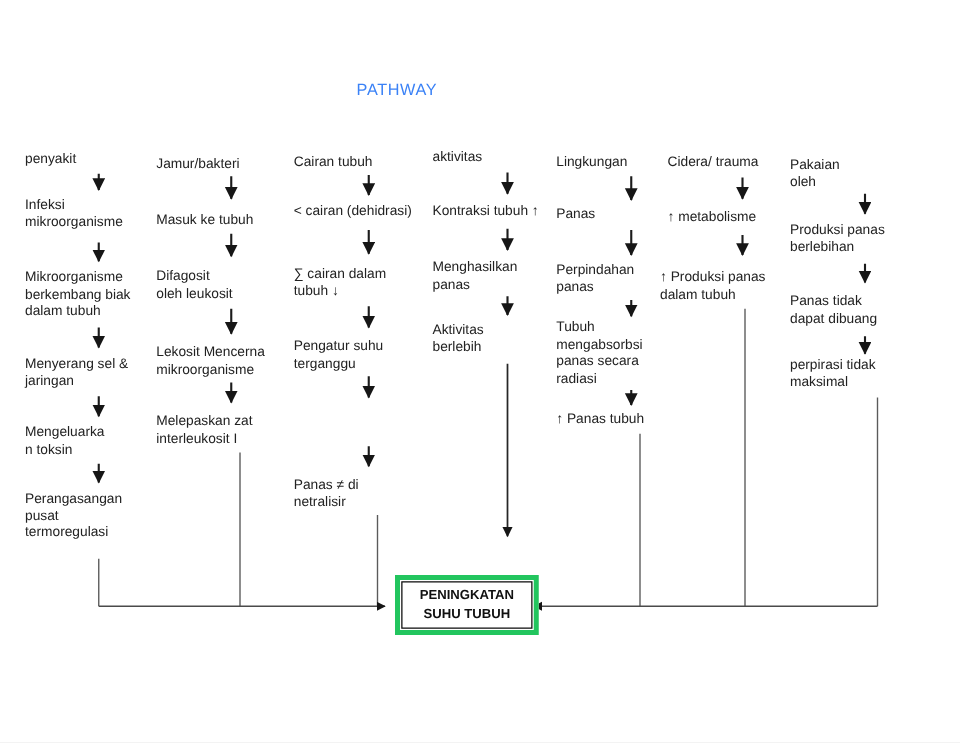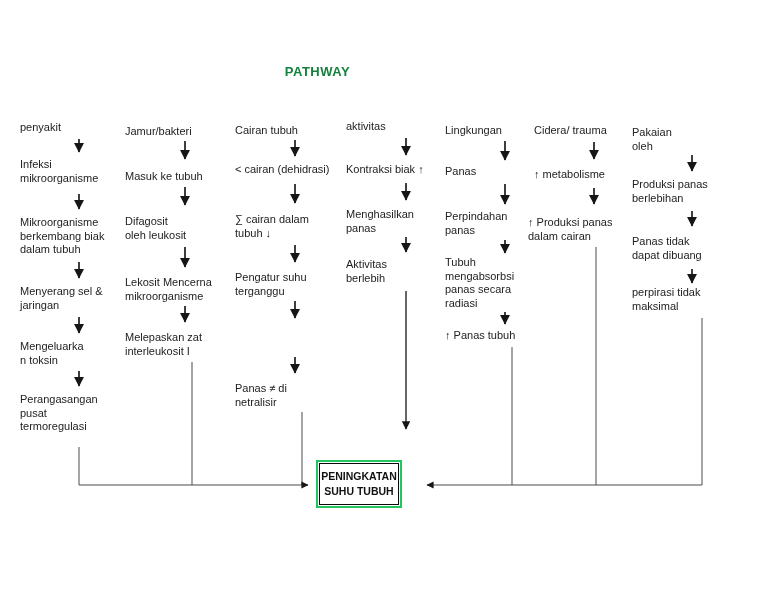--- a/index.html
+++ b/index.html
@@ -10,44 +10,44 @@
     background: #ffffff;
     font-family: "Liberation Sans", sans-serif;
     color: #1f1f1f;
     overflow: hidden;
   }
   .title {
     position: absolute;
     top: 64px; left: 0; width: 635px;
     text-align: center;
     font-size: 13px;
-    font-weight: bold;
+    font-weight: normal;
     letter-spacing: 0.5px;
-    color: #15803d;
+    color: #3b82f6;
   }
   .node {
     position: absolute;
     width: 120px;
     text-align: left;
     font-size: 11px;
     line-height: 13.5px;
     white-space: pre-line;
     color: #222;
   }
   .wide { width: 132px; }
   svg.connectors { position: absolute; top: 0; left: 0; }
   line.arr { stroke: #1c1c1c; stroke-width: 1.7; }
   line.thin-arr { stroke: #262626; stroke-width: 1.4; }
   .tail { stroke: #5a5a5a; stroke-width: 1.1; fill: none; }
   .collector { stroke: #4a4a4a; stroke-width: 1.2; }
   .outcome-box {
     position: absolute;
     left: 316px; top: 460px;
-    width: 86px; height: 48px;
-    border: 2px solid #22c55e;
+    width: 115px; height: 48px;
+    border: 4px solid #22c55e;
     background: #fff;
     box-sizing: border-box;
   }
   .outcome-inner {
     position: absolute;
     left: 1px; top: 1px; right: 1px; bottom: 1px;
     border: 1px solid #0a0a0a;
     display: flex;
     align-items: center;
     justify-content: center;
@@ -92,40 +92,40 @@
   <div class="node" style="left:235px;top:124px">Cairan tubuh</div>
   <div class="node" style="left:235px;top:163px">&lt; cairan (dehidrasi)</div>
   <div class="node" style="left:235px;top:213px">∑ cairan dalam
 tubuh  ↓</div>
   <div class="node" style="left:235px;top:271px">Pengatur suhu
 terganggu</div>
   <div class="node" style="left:235px;top:382px">Panas ≠ di
 netralisir</div>
 
   <div class="node" style="left:346px;top:120px">aktivitas</div>
-  <div class="node" style="left:346px;top:163px">Kontraksi biak ↑</div>
+  <div class="node" style="left:346px;top:163px">Kontraksi tubuh ↑</div>
   <div class="node" style="left:346px;top:208px">Menghasilkan
 panas</div>
   <div class="node" style="left:346px;top:258px">Aktivitas
 berlebih</div>
 
   <div class="node" style="left:445px;top:124px">Lingkungan</div>
   <div class="node" style="left:445px;top:165px">Panas</div>
   <div class="node" style="left:445px;top:210px">Perpindahan
 panas</div>
   <div class="node" style="left:445px;top:256px">Tubuh
 mengabsorbsi
 panas secara
 radiasi</div>
   <div class="node" style="left:445px;top:329px">↑  Panas tubuh</div>
 
   <div class="node" style="left:534px;top:124px">Cidera/ trauma</div>
   <div class="node" style="left:534px;top:168px">↑  metabolisme</div>
   <div class="node wide" style="left:528px;top:216px">↑ Produksi  panas
-dalam cairan</div>
+dalam tubuh</div>
 
   <div class="node" style="left:632px;top:126px">Pakaian
 oleh</div>
   <div class="node" style="left:632px;top:178px">Produksi panas
 berlebihan</div>
   <div class="node" style="left:632px;top:235px">Panas tidak
 dapat dibuang</div>
   <div class="node" style="left:632px;top:286px">perpirasi tidak
 maksimal</div>
 

